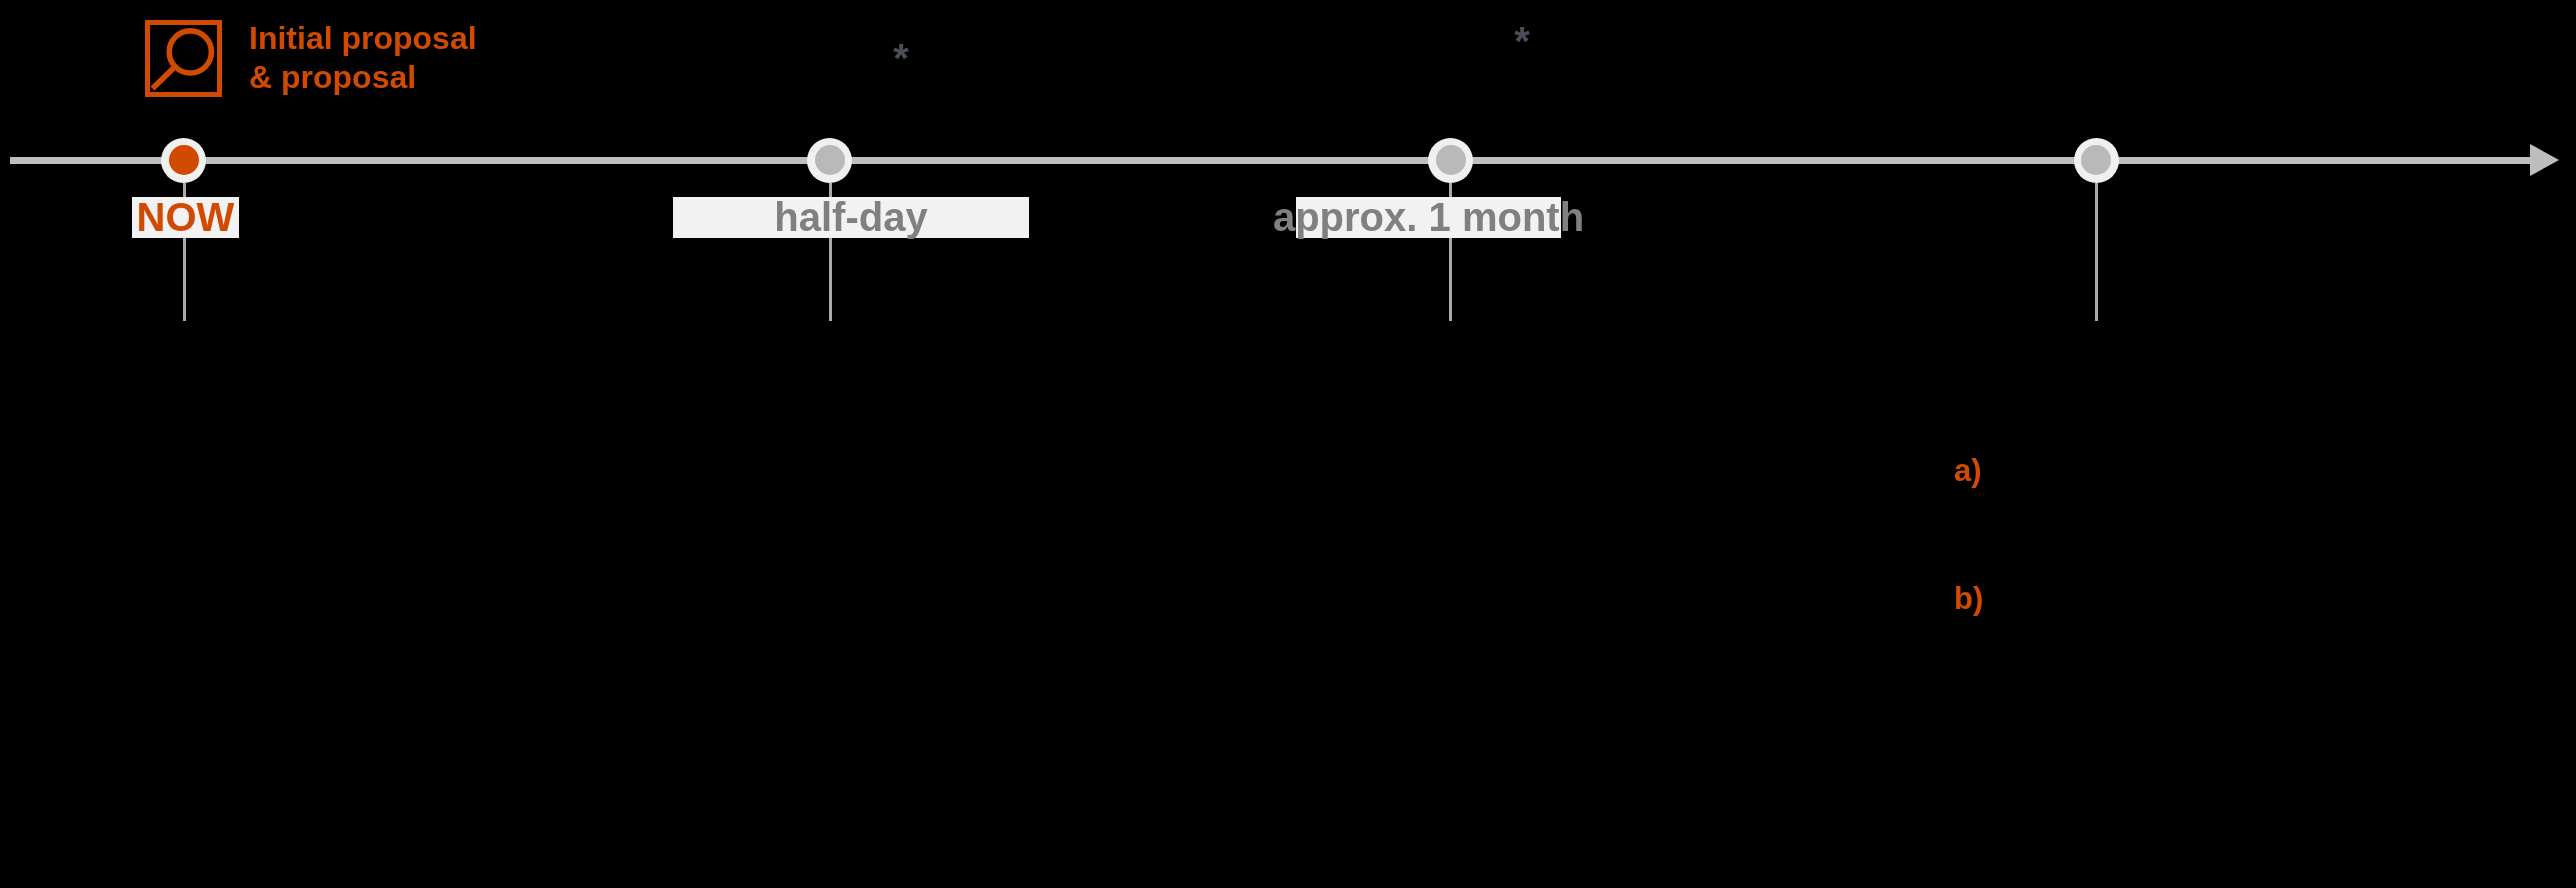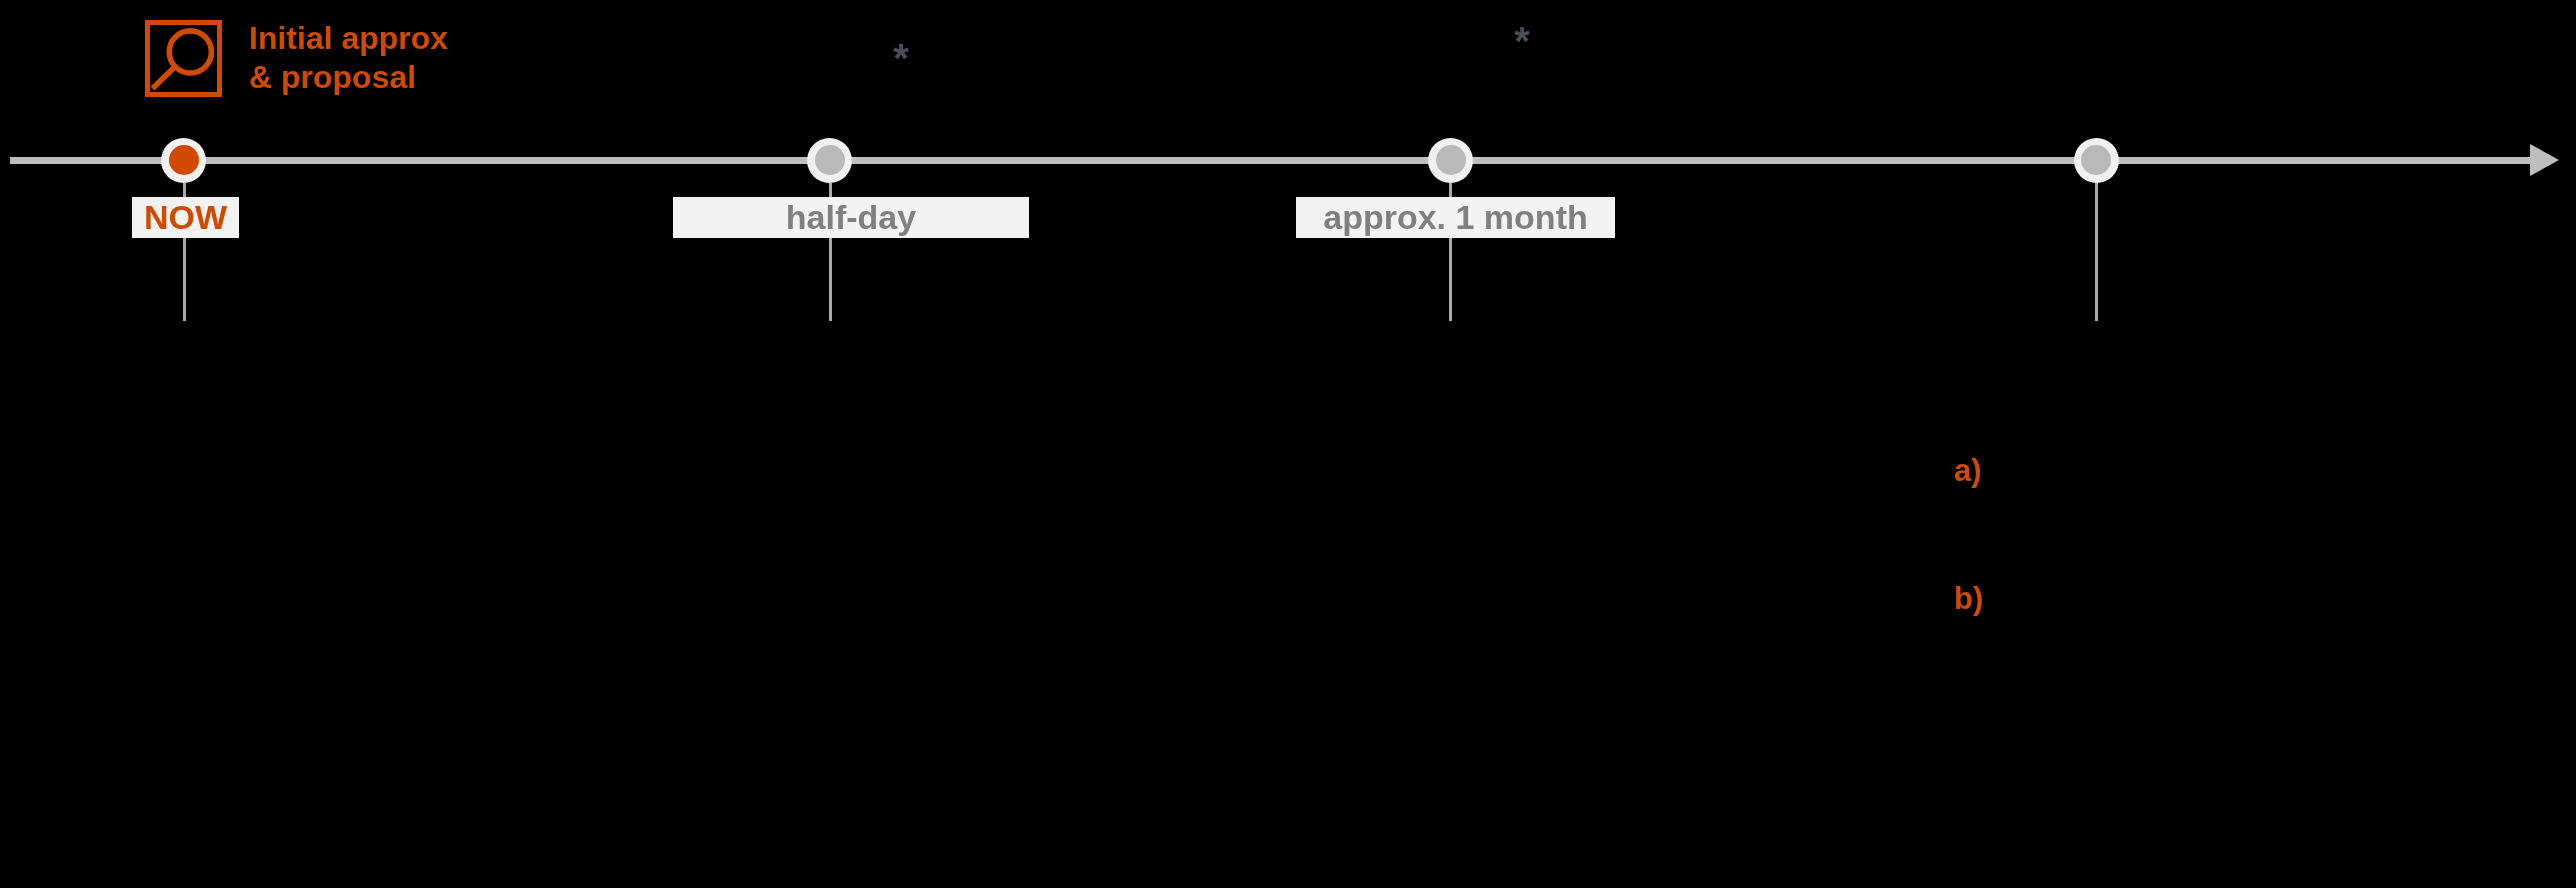--- a/index.html
+++ b/index.html
@@ -45,32 +45,32 @@
   }
   .node-dot{
     position:absolute;top:145px;width:30px;height:30px;
     border-radius:50%;background:#B9B9B9;
   }
   .node-dot.current{background:#D04A02;}
   .tl-label{
     position:absolute;top:197px;height:41px;
     background:#F2F2F2;
     display:flex;align-items:center;justify-content:center;
-    font-size:34px;font-weight:bold;color:#808080;
+    font-size:40px;font-weight:bold;color:#808080;
     white-space:nowrap;
   }
   .tl-label.current{color:#D04A02;}
   
   .n1 .node-ring{left:161px;} .n1 .node-dot{left:169px;} .n1 .conn{left:183px;}
   .n2 .node-ring{left:807px;}.n2 .node-dot{left:815px;}.n2 .conn{left:829px;}
   .n3 .node-ring{left:1428px;}.n3 .node-dot{left:1436px;}.n3 .conn{left:1449px;}
   .n4 .node-ring{left:2074px;}.n4 .node-dot{left:2081px;}.n4 .conn{left:2095px;}
   .lbl1{left:132px;width:107px;}
   .lbl2{left:673px;width:356px;}
-  .lbl3{left:1296px;width:319px;}
+  .lbl3{left:1296px;width:265px;}
   
   .ast{
     position:absolute;
     color:#4A4E57;font-size:40px;font-weight:bold;line-height:1;
     transform:translate(-50%,-50%);
   }
   .ast1{left:901px;top:58px;}
   .ast2{left:1522px;top:41px;}
   
   .annot{
@@ -86,21 +86,21 @@
 
 <div class="slide">
 
   <div class="hdr-icon">
     <svg width="67" height="67" viewBox="0 0 108 107">
       <circle cx="65" cy="43" r="34" fill="none" stroke="#D04A02" stroke-width="9"></circle>
       <line x1="40" y1="67" x2="4" y2="102" stroke="#D04A02" stroke-width="9"></line>
     </svg>
   </div>
   <div class="hdr-title">
-    <span>Initial approx</span>
+    <span>Initial proposal</span>
     <span>&amp; proposal</span>
   </div>
 
   <div class="tl-line"></div>
   <div class="tl-arrow"></div>
 
   <div class="n1">
     <div class="conn"></div>
     <div class="node-ring"></div>
     <div class="node-dot current"></div>

